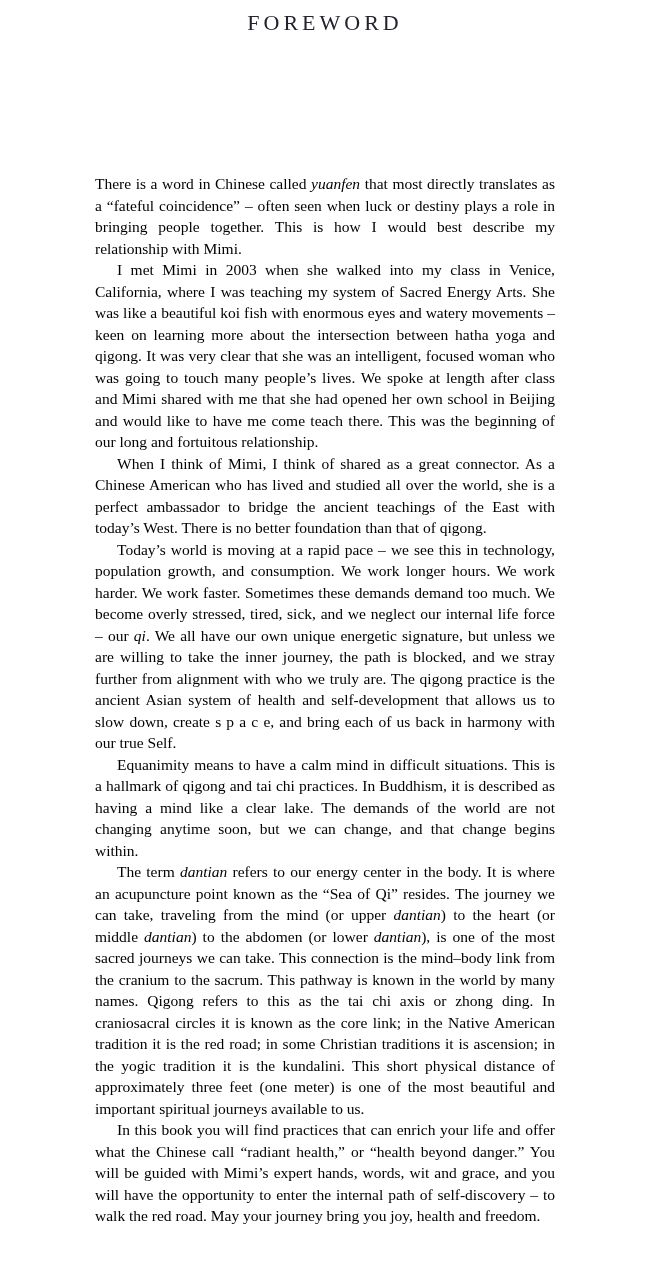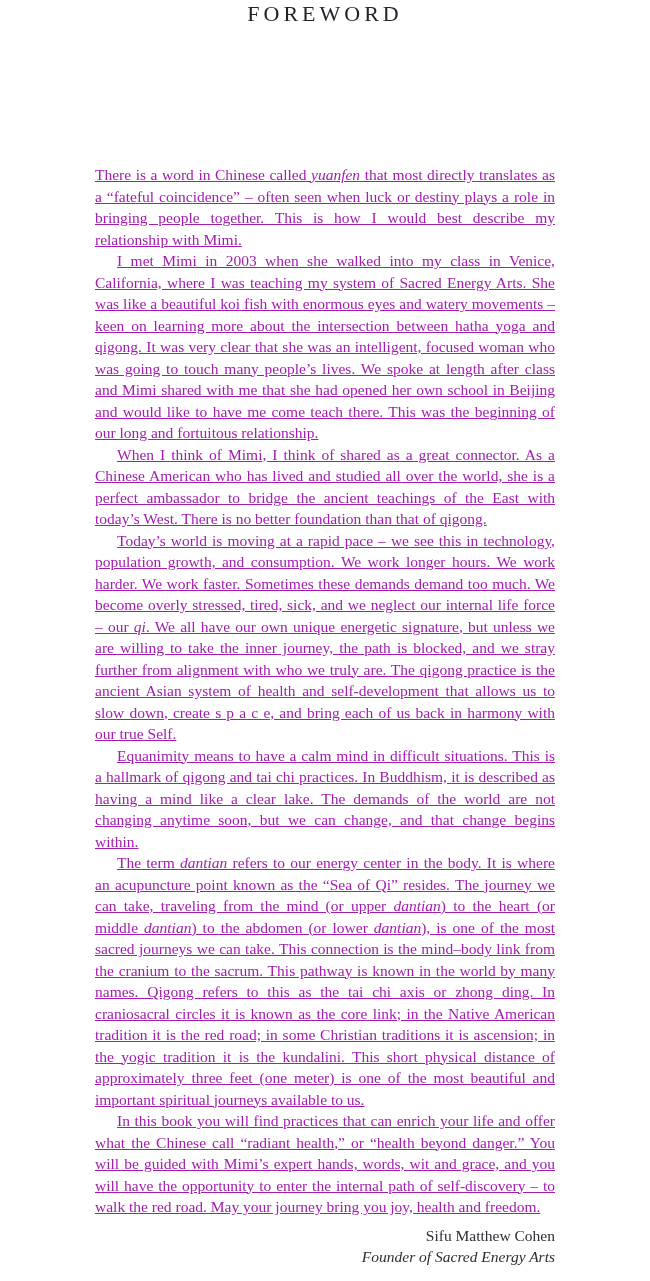--- a/index.html
+++ b/index.html
@@ -2,42 +2,41 @@
 <html><head>
 <meta charset="utf-8">
 <style>
   html, body { margin: 0; padding: 0; background: #ffffff; }
   .page {
     position: relative;
     width: 650px;
     height: 1281px;
     background: #ffffff;
     box-sizing: border-box;
-    padding: 0 95px;
+    padding: 9px 95px;
     overflow: hidden;
     font-family: "Liberation Serif", "DejaVu Serif", serif;
     color: #2d2d35;
   }
   .title {
     margin: 0;
     padding-top: 1px;
     text-align: center;
     font-weight: 400;
     font-size: 22px;
     letter-spacing: 4px;
     color: #23232d;
   }
   .body-text { margin-top: 137px; }
   .body-text p {
     margin: 0;
     font-size: 15.5px;
     line-height: 21.5px;
     text-align: justify;
-    color: #a21caf;
-    text-decoration: underline;
+    color: #000000;
   }
   .body-text p.indent { text-indent: 22px; }
   .body-text em { font-style: italic; }
   .signature {
     margin-top: 7px;
     text-align: right;
     font-size: 15.5px;
     line-height: 21.5px;
   }
   .sig-name { font-style: normal; }
@@ -50,17 +49,13 @@
   <h1 class="title">FOREWORD</h1>
   <div class="body-text">
       <p><span>There is a word in Chinese called </span><em>yuanfen</em><span> that most directly translates as a “fateful coincidence” – often seen when luck or destiny plays a role in bringing people together. This is how I would best describe my relationship with Mimi.</span></p>
       <p class="indent"><span>I met Mimi in 2003 when she walked into my class in Venice, California, where I was teaching my system of Sacred Energy Arts. She was like a beautiful koi fish with enormous eyes and watery movements – keen on learning more about the intersection between hatha yoga and qigong. It was very clear that she was an intelligent, focused woman who was going to touch many people’s lives. We spoke at length after class and Mimi shared with me that she had opened her own school in Beijing and would like to have me come teach there. This was the beginning of our long and fortuitous relationship.</span></p>
       <p class="indent"><span>When I think of Mimi, I think of shared as a great connector. As a Chinese American who has lived and studied all over the world, she is a perfect ambassador to bridge the ancient teachings of the East with today’s West. There is no better foundation than that of qigong.</span></p>
       <p class="indent"><span>Today’s world is moving at a rapid pace – we see this in technology, population growth, and consumption. We work longer hours. We work harder. We work faster. Sometimes these demands demand too much. We become overly stressed, tired, sick, and we neglect our internal life force – our </span><em>qi</em><span>. We all have our own unique energetic signature, but unless we are willing to take the inner journey, the path is blocked, and we stray further from alignment with who we truly are. The qigong practice is the ancient Asian system of health and self-development that allows us to slow down, create s p a c e, and bring each of us back in harmony with our true Self.</span></p>
       <p class="indent"><span>Equanimity means to have a calm mind in difficult situations. This is a hallmark of qigong and tai chi practices. In Buddhism, it is described as having a mind like a clear lake. The demands of the world are not changing anytime soon, but we can change, and that change begins within.</span></p>
       <p class="indent"><span>The term </span><em>dantian</em><span> refers to our energy center in the body. It is where an acupuncture point known as the “Sea of Qi” resides. The journey we can take, traveling from the mind (or upper </span><em>dantian</em><span>) to the heart (or middle </span><em>dantian</em><span>) to the abdomen (or lower </span><em>dantian</em><span>), is one of the most sacred journeys we can take. This connection is the mind–body link from the cranium to the sacrum. This pathway is known in the world by many names. Qigong refers to this as the tai chi axis or zhong ding. In craniosacral circles it is known as the core link; in the Native American tradition it is the red road; in some Christian traditions it is ascension; in the yogic tradition it is the kundalini. This short physical distance of approximately three feet (one meter) is one of the most beautiful and important spiritual journeys available to us.</span></p>
       <p class="indent"><span>In this book you will find practices that can enrich your life and offer what the Chinese call “radiant health,” or “health beyond danger.” You will be guided with Mimi’s expert hands, words, wit and grace, and you will have the opportunity to enter the internal path of self-discovery – to walk the red road. May your journey bring you joy, health and freedom.</span></p>
     </div>
-  <div class="signature">
-    <div class="sig-name">Sifu Matthew Cohen</div>
-    <div class="sig-role">Founder of Sacred Energy Arts</div>
-  </div>
 </div>
 
 </body></html>

